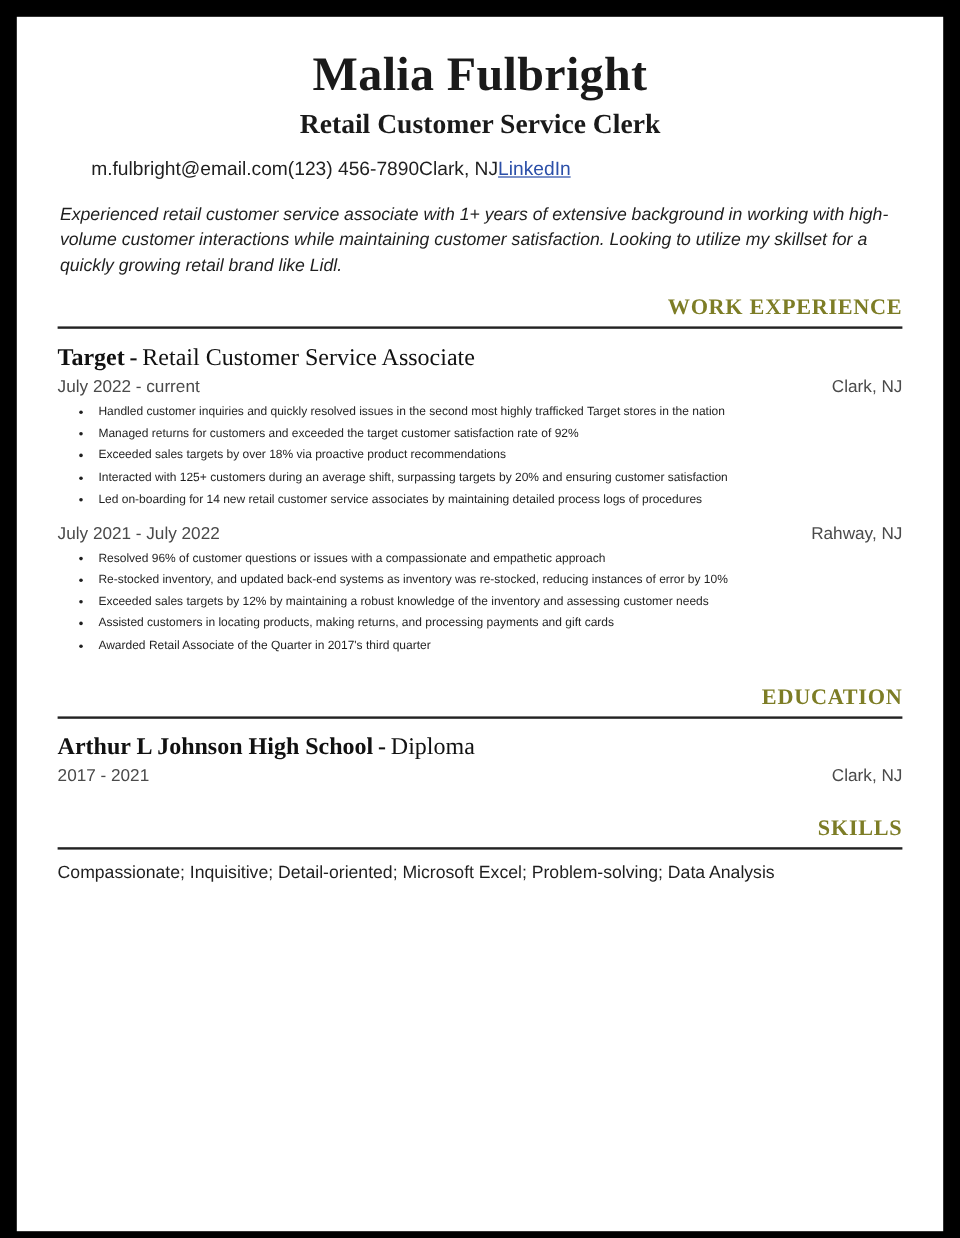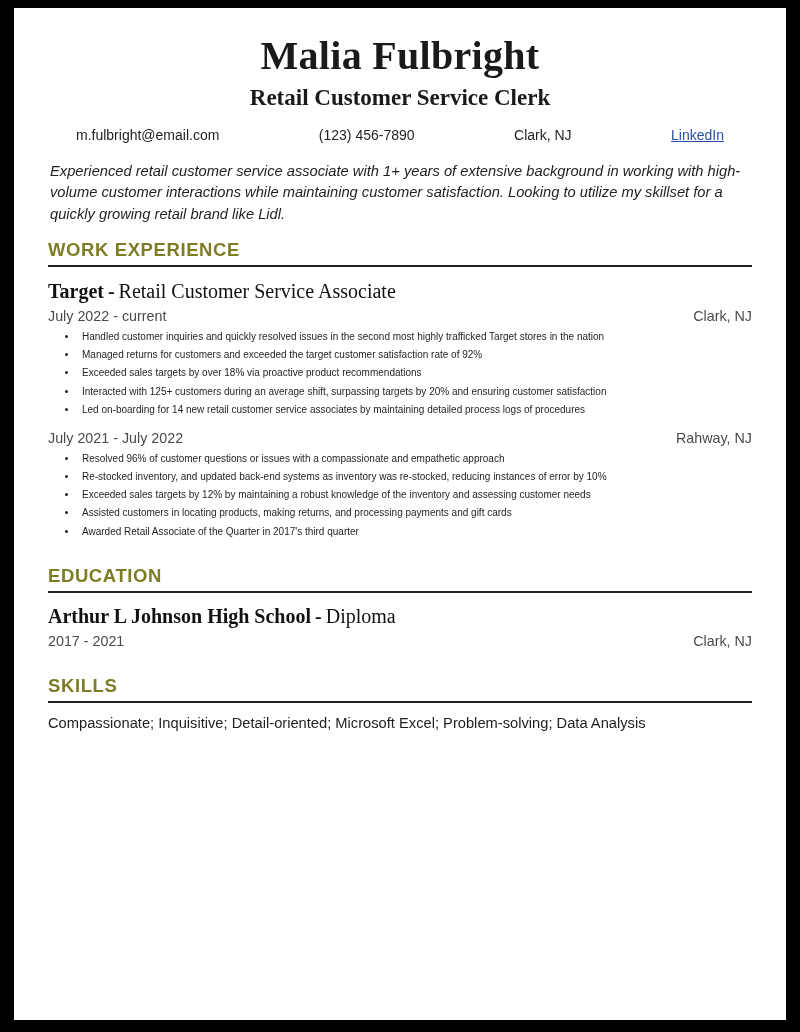--- a/index.html
+++ b/index.html
@@ -9,21 +9,21 @@
     background: #000000;
   }
   body {
     width: 800px;
     height: 1032px;
     font-family: "Liberation Sans", sans-serif;
   }
   .page {
     position: absolute;
     left: 14px;
-    top: 8px;
+    top: 14px;
     width: 772px;
     height: 1012px;
     background: #ffffff;
     padding: 26px 34px 10px 34px;
   }
   .name {
     text-align: center;
     font-family: "Liberation Serif", serif;
     font-weight: bold;
     font-size: 40px;
@@ -34,52 +34,52 @@
   .job-title {
     text-align: center;
     font-family: "Liberation Serif", serif;
     font-weight: bold;
     font-size: 23px;
     color: #1a1a1a;
     margin-top: 7px;
   }
   .contact {
     display: flex;
-    justify-content: space-between;
     align-items: center;
     margin-top: 16px;
     padding: 0 28px;
-    font-size: 14px;
+    font-size: 16px;
     color: #1f1f1f;
   }
   .contact .item { white-space: nowrap; }
   .contact a.link {
     color: #2b4fa8;
     text-decoration: underline;
   }
   .summary {
     margin-top: 18px;
     text-align: left;
     font-style: italic;
     font-size: 14.7px;
     line-height: 1.45;
     color: #1f1f1f;
     padding: 0 2px;
   }
   .section {
     margin-top: 14px;
   }
   .section-title {
-    font-family: Liberation Sans, sans-serif;
+    font-family: Liberation Serif, serif;
     font-weight: bold;
     font-size: 18.5px;
     letter-spacing: 0.6px;
     color: #7d7d26;
     text-transform: uppercase;
     padding-bottom: 2px;
+    text-align: right;
   }
   .section-rule {
     border-bottom: 2.5px solid #222222;
     margin-top: 2px;
   }
   .entry { margin-top: 13px; }
   .entry-head {
     font-family: "Liberation Serif", serif;
     font-size: 20px;
     color: #111111;

